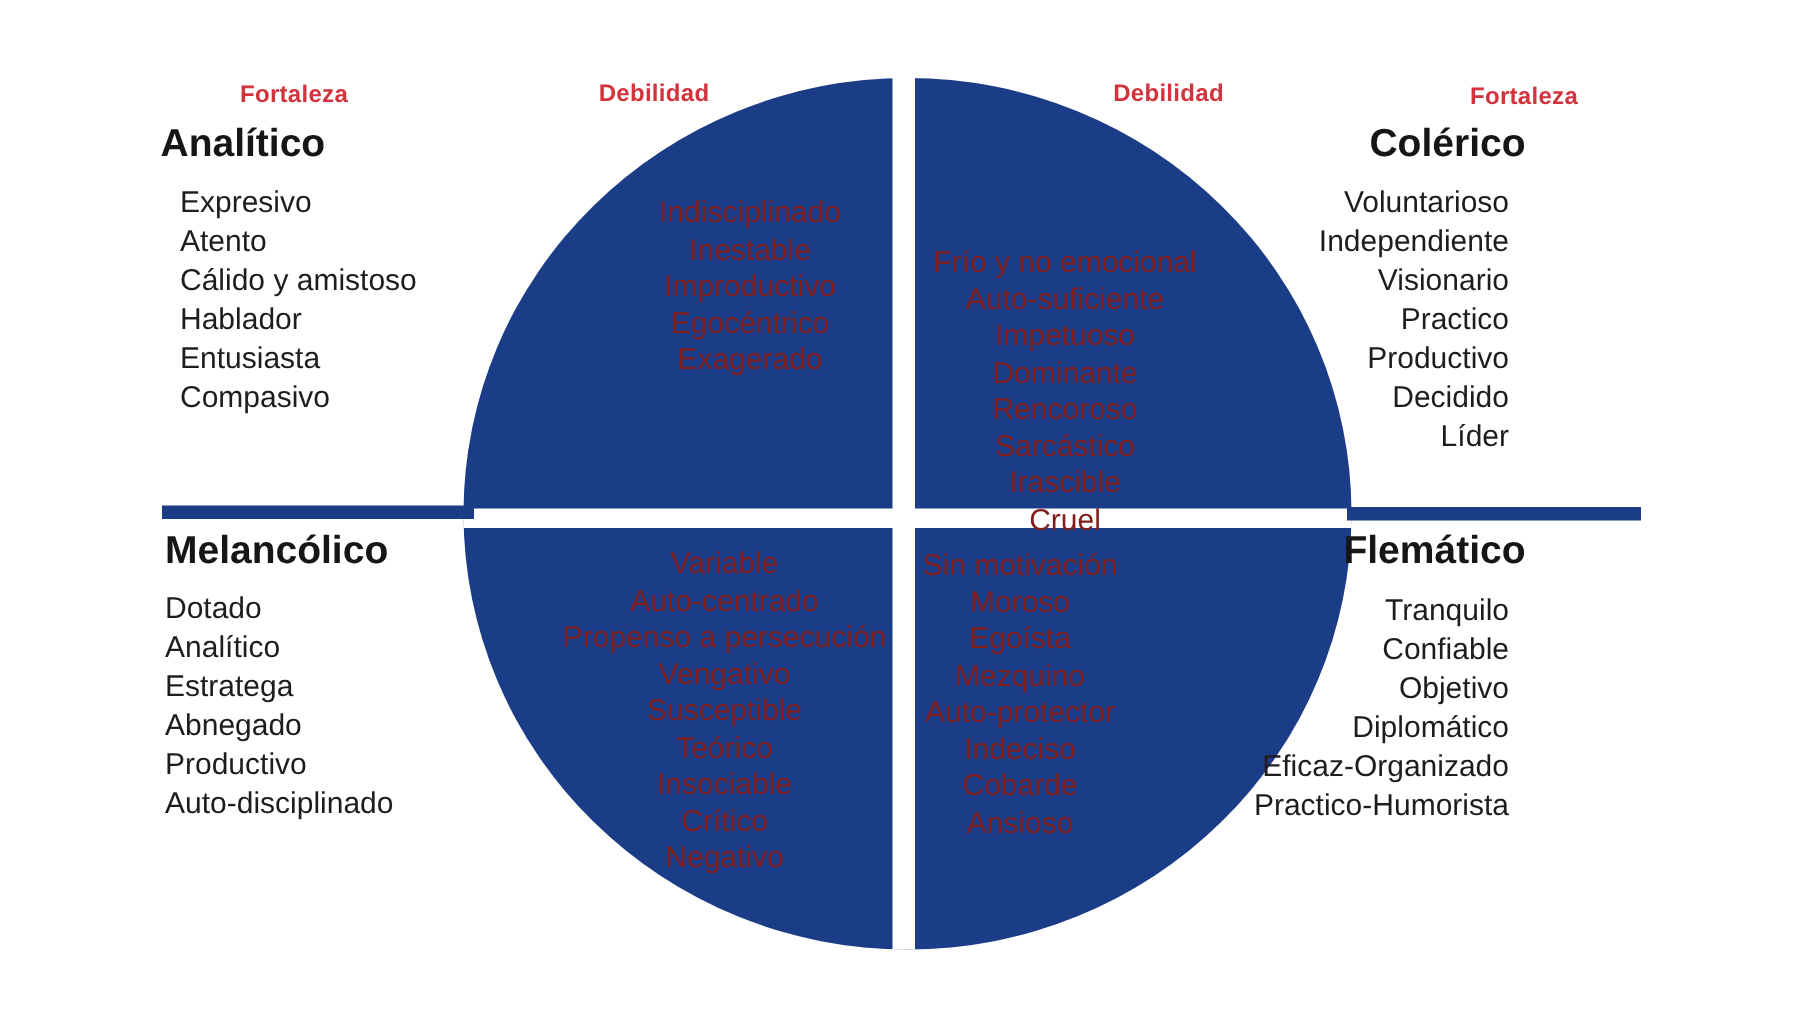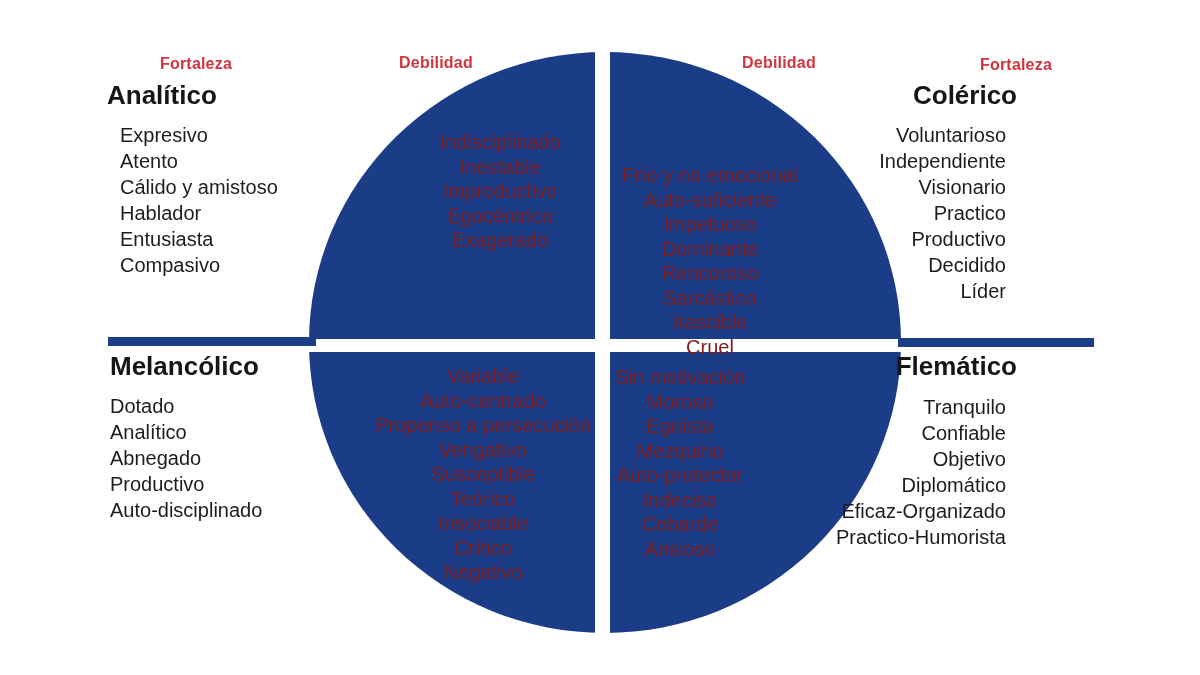--- a/index.html
+++ b/index.html
@@ -105,20 +105,21 @@
       <div>Independiente</div>
       <div>Visionario</div>
       <div>Practico</div>
       <div>Productivo</div>
       <div>Decidido</div>
       <div>Líder</div>
     </div>
   <div class="side-list list-melancolico">
       <div>Dotado</div>
       <div>Analítico</div>
+      <div>Estratega</div>
       <div>Abnegado</div>
       <div>Productivo</div>
       <div>Auto-disciplinado</div>
     </div>
   <div class="side-list list-flematico">
       <div>Tranquilo</div>
       <div>Confiable</div>
       <div>Objetivo</div>
       <div>Diplomático</div>
       <div>Eficaz-Organizado</div>

